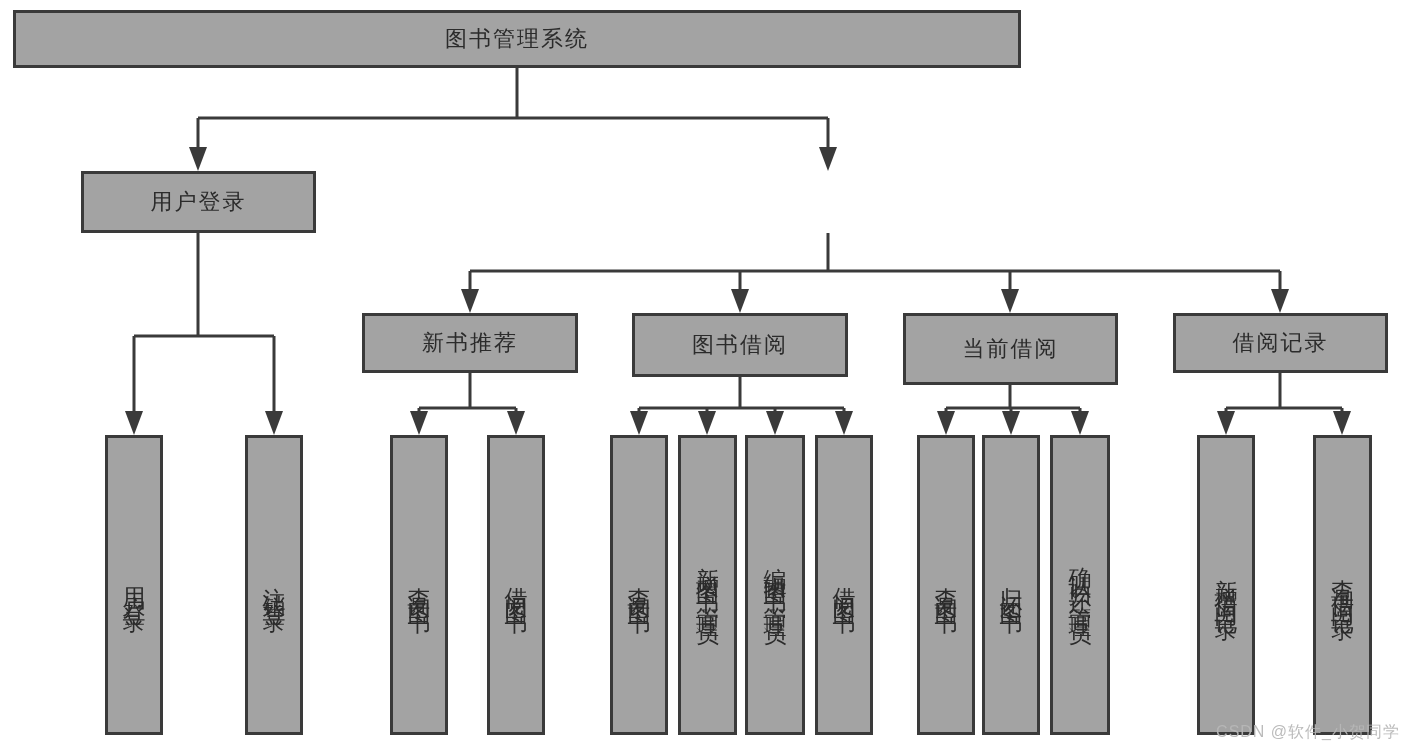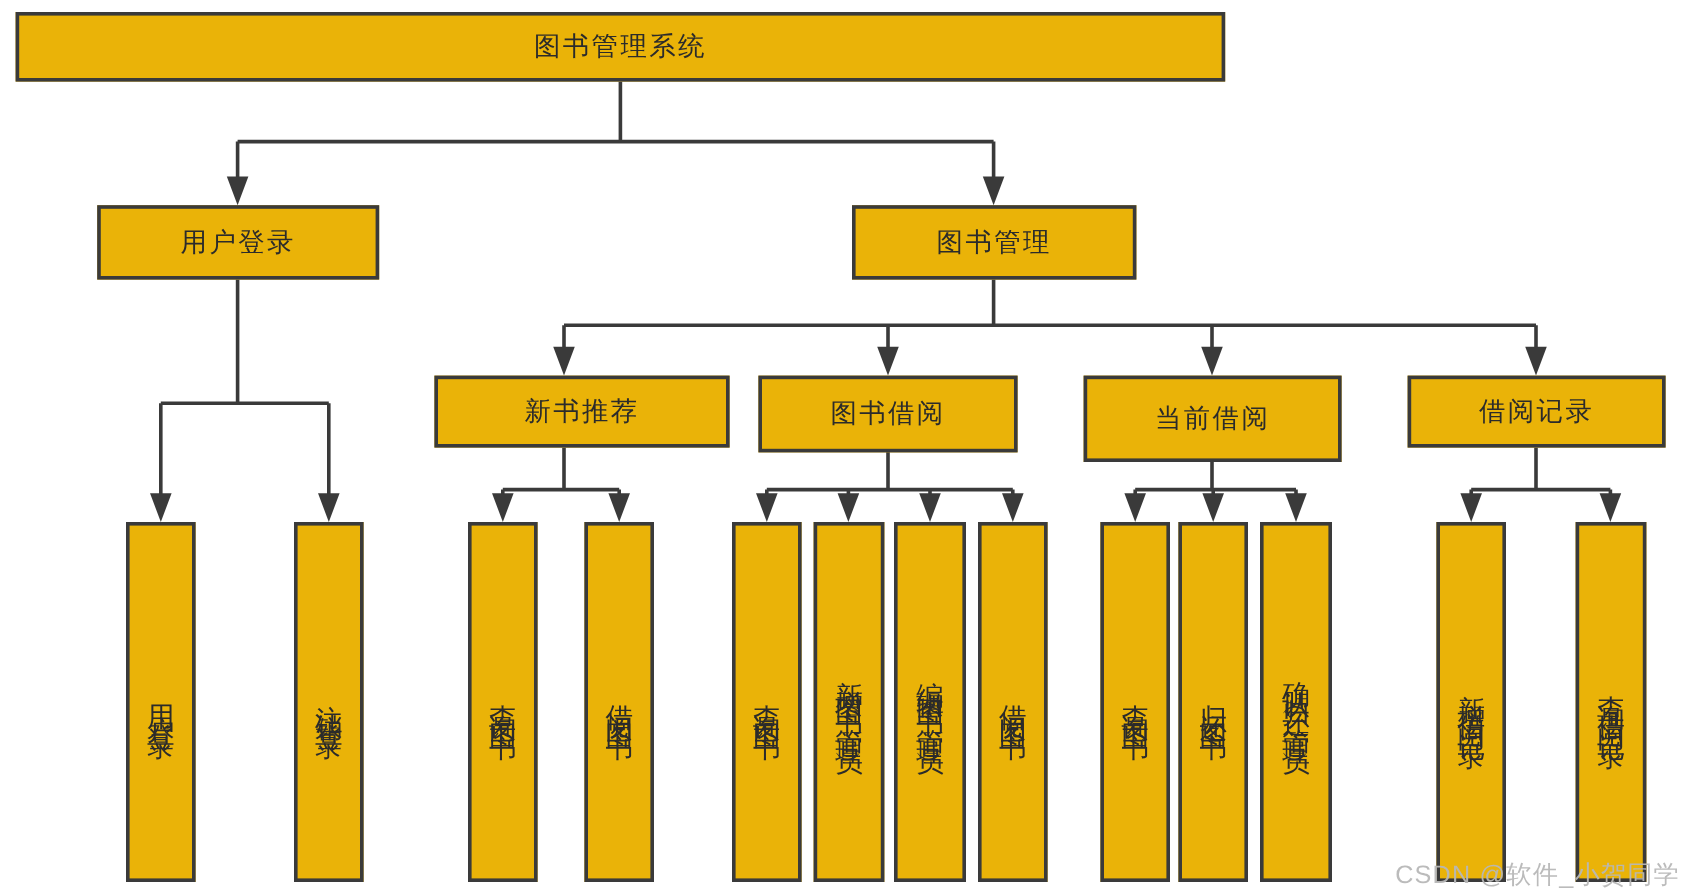--- a/index.html
+++ b/index.html
@@ -7,40 +7,40 @@
     position:relative;
     width:1405px;height:747px;
     background:#ffffff;
     font-family:"Liberation Sans", sans-serif;
     overflow:hidden;
   }
   #wires{position:absolute;left:0;top:0;width:1405px;height:747px;}
   .node{
     position:absolute;
     box-sizing:border-box;
-    background:#eab308;
+    background:#a3a3a3;
     border:3px solid #3a3a3a;
     display:flex;align-items:center;justify-content:center;
     color:#2b2b2b;
     font-size:22px;
     letter-spacing:2px;
     z-index:2;
   }
   .leaf{font-size:23px;}
   .leaf .vtxt{
     writing-mode:vertical-rl;
     text-orientation:mixed;
     letter-spacing:8px;
     line-height:1;
     white-space:nowrap;
   }
   .watermark{
     position:absolute;
     right:5px;bottom:4px;
-    font-size:21px;
+    font-size:16px;
     color:rgba(183,183,183,0.95);
     letter-spacing:1px;
     z-index:3;
     pointer-events:none;
   }
 </style>
 </head>
 <body>
 
 <div id="canvas">
@@ -103,25 +103,22 @@
     </g>
   </svg>
 
   <div class="node" style="left:13px;top:10px;width:1008px;height:58px;">
     <span>图书管理系统</span>
   </div>
 
   <div class="node" style="left:81px;top:171px;width:235px;height:62px;">
     <span>用户登录</span>
   </div>
-  <div class="node" style="left:710px;top:171px;width:237px;height:62px;">
-    <span>图书管理</span>
-  </div>
 
-  <div class="node" style="left:362px;top:313px;width:246px;height:60px;">
+  <div class="node" style="left:362px;top:313px;width:216px;height:60px;">
     <span>新书推荐</span>
   </div>
   <div class="node" style="left:632px;top:313px;width:216px;height:64px;">
     <span>图书借阅</span>
   </div>
   <div class="node" style="left:903px;top:313px;width:215px;height:72px;">
     <span>当前借阅</span>
   </div>
   <div class="node" style="left:1173px;top:313px;width:215px;height:60px;">
     <span>借阅记录</span>

